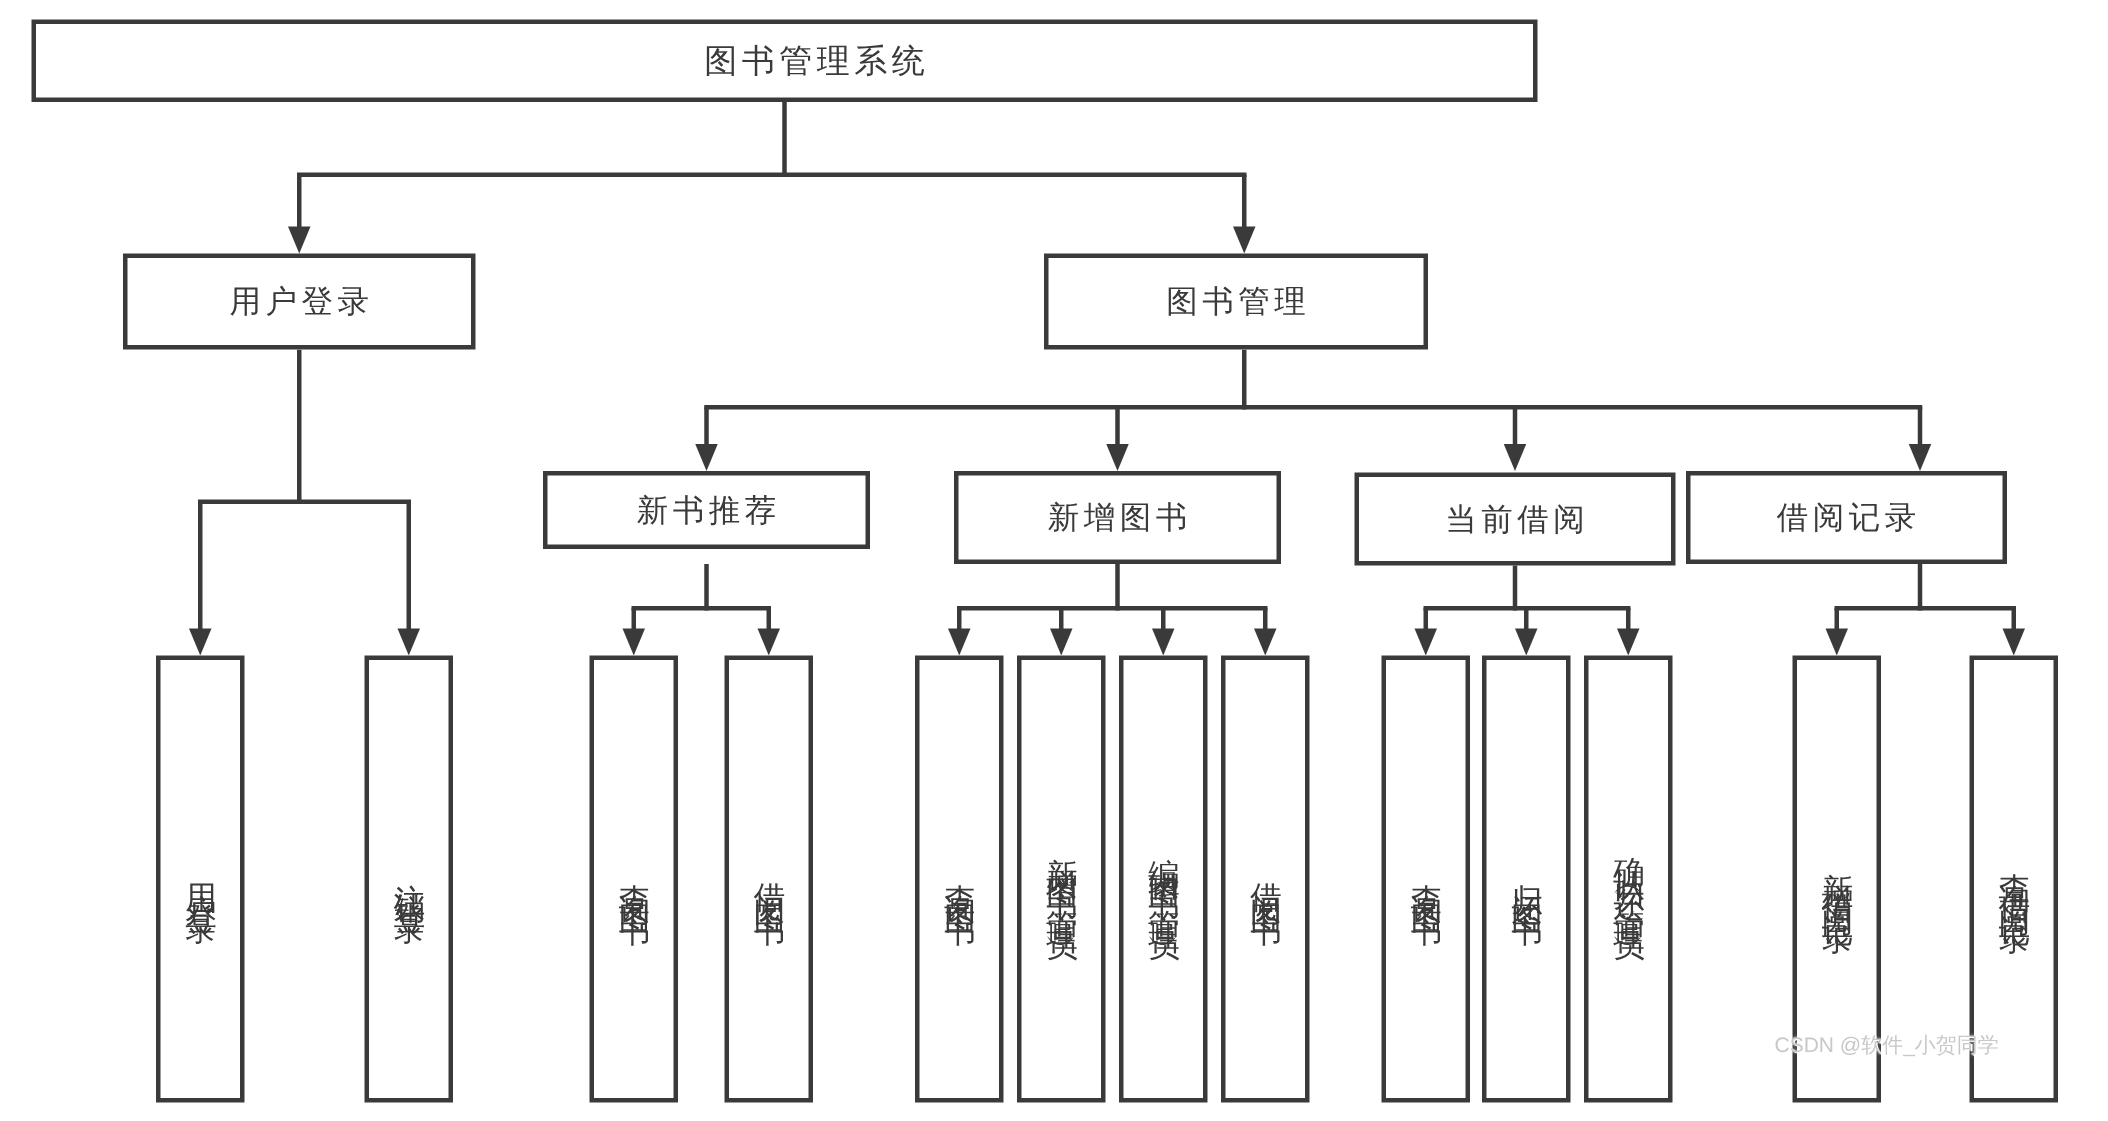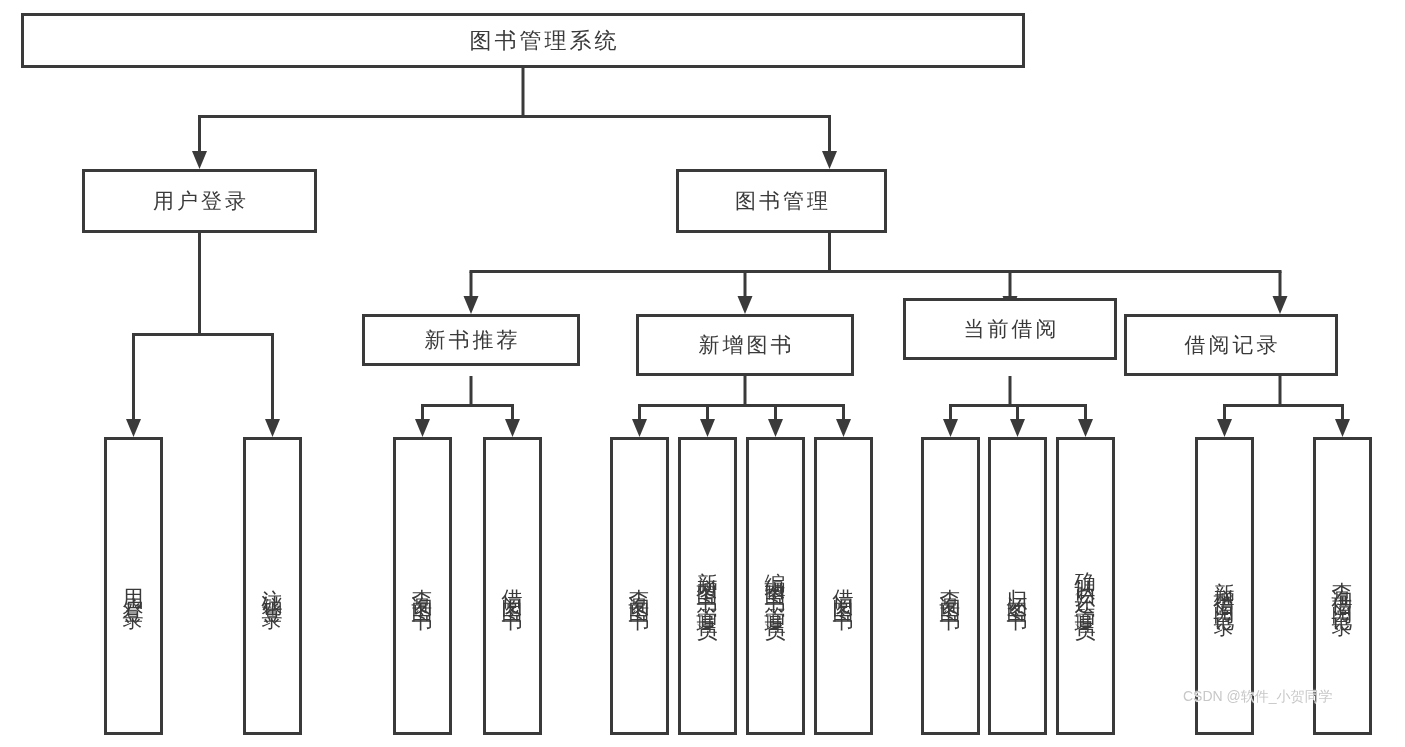--- a/index.html
+++ b/index.html
@@ -156,31 +156,31 @@
     </g>
   </svg>
 
   <div class="node root" style="left:21px;top:13px;width:1004px;height:55px">
     <span class="hlabel">图书管理系统</span>
   </div>
 
   <div class="node" style="left:82px;top:169px;width:235px;height:64px">
     <span class="hlabel">用户登录</span>
   </div>
-  <div class="node" style="left:676px;top:169px;width:211px;height:64px">
+  <div class="node" style="left:696px;top:169px;width:256px;height:64px">
     <span class="hlabel">图书管理</span>
   </div>
 
   <div class="node" style="left:362px;top:314px;width:218px;height:52px">
     <span class="hlabel">新书推荐</span>
   </div>
   <div class="node" style="left:636px;top:314px;width:218px;height:62px">
     <span class="hlabel">新增图书</span>
   </div>
-  <div class="node" style="left:903px;top:298px;width:214px;height:62px">
+  <div class="node" style="left:903px;top:315px;width:214px;height:62px">
     <span class="hlabel">当前借阅</span>
   </div>
   <div class="node" style="left:1124px;top:314px;width:214px;height:62px">
     <span class="hlabel">借阅记录</span>
   </div>
 
   <div class="node leaf" style="left:104px">
     <span class="vtext">用户登录</span>
   </div>
   <div class="node leaf" style="left:243px">

